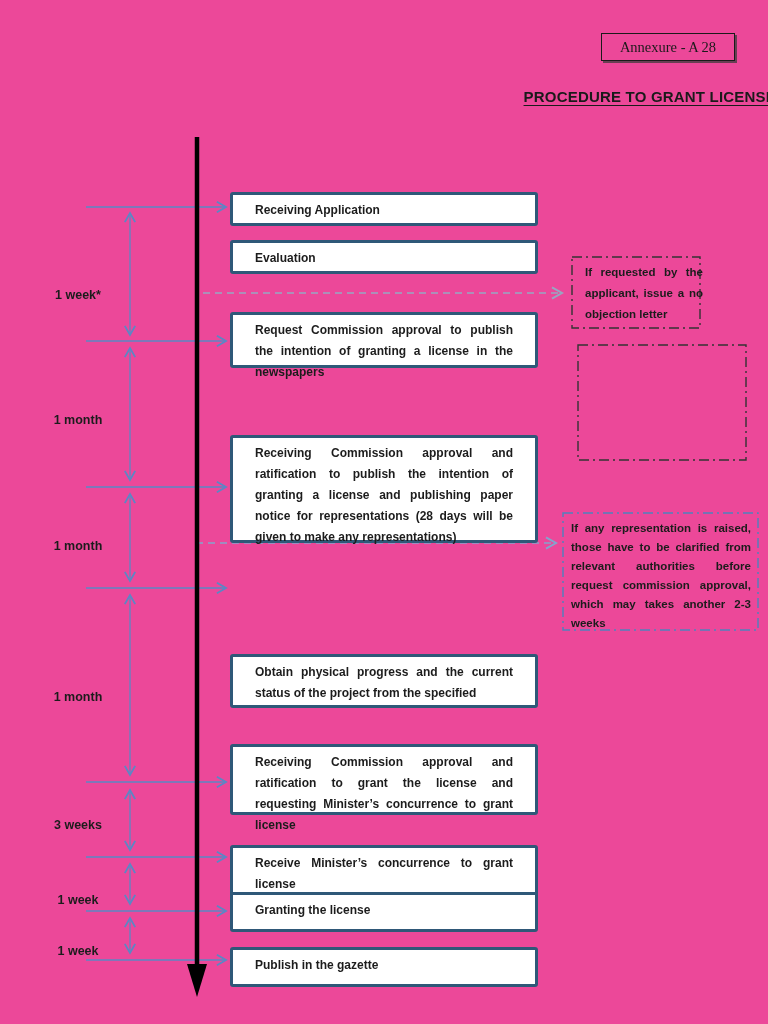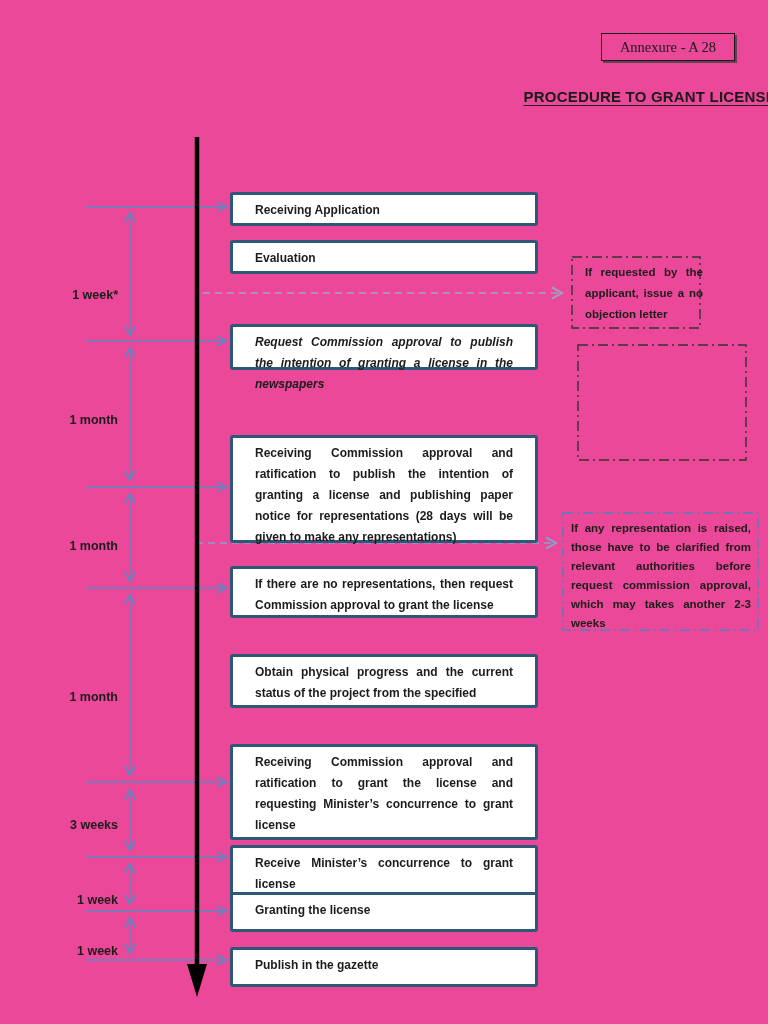--- a/index.html
+++ b/index.html
@@ -23,21 +23,21 @@
     position:absolute; left:230px; width:308px; box-sizing:border-box;
     border:3px solid #2f5878; border-radius:3px; background:#fff;
     font-size:12px; font-weight:bold; color:#1c1c1c;
     line-height:21px; padding:5px 22px; text-align:justify; z-index:2;
   }
   .note{
     position:absolute; box-sizing:border-box; z-index:2;
     font-size:11.5px; font-weight:bold; color:#1c1c1c; text-align:justify;
   }
   .duration{
-    position:absolute; left:38px; width:80px; text-align:right; z-index:2;
+    position:absolute; left:38px; width:80px; text-align:center; z-index:2;
     font-size:12.5px; font-weight:bold; color:#1c1c1c;
   }
 </style>
 </head>
 <body>
 
 <div class="page">
 
   <svg class="connectors" width="768" height="1024" viewBox="0 0 768 1024" aria-hidden="true">
     <defs>
@@ -93,29 +93,27 @@
   </div>
 
   <div class="title">
     <span class="u">PROCEDURE TO GRANT LICENSE</span>
   </div>
 
   <div class="step" style="top:192px;height:34px;">
     <span>Receiving Application</span></div>
   <div class="step" style="top:240px;height:34px;">
     <span>Evaluation</span></div>
-  <div class="step" style="top:324px;height:46px;font-style:italic;">
+  <div class="step" style="top:312px;height:56px;">
     <span>Request Commission approval to publish the intention of granting a license in the newspapers</span></div>
   <div class="step" style="top:435px;height:108px;">
     <span>Receiving Commission approval and ratification to publish the intention of granting a license and publishing paper notice for representations (28 days will be given to make any representations)</span></div>
-  <div class="step" style="top:566px;height:52px;">
-    <span>If there are no representations, then request Commission approval to grant the license</span></div>
   <div class="step" style="top:654px;height:54px;">
     <span>Obtain physical progress and the current status of the project from the specified</span></div>
-  <div class="step" style="top:744px;height:96px;">
+  <div class="step" style="top:744px;height:71px;">
     <span>Receiving Commission approval and ratification to grant the license and requesting Minister’s concurrence to grant license</span></div>
   <div class="step" style="top:845px;height:52px;">
     <span>Receive Minister’s concurrence to grant license</span></div>
   <div class="step" style="top:892px;height:40px;">
     <span>Granting the license</span></div>
   <div class="step" style="top:947px;height:40px;">
     <span>Publish in the gazette</span></div>
 
   <div class="note" style="left:577px;top:262px;width:118px;line-height:21px;margin-left:8px;">
     <span>If requested by the applicant, issue a no objection letter</span></div>

